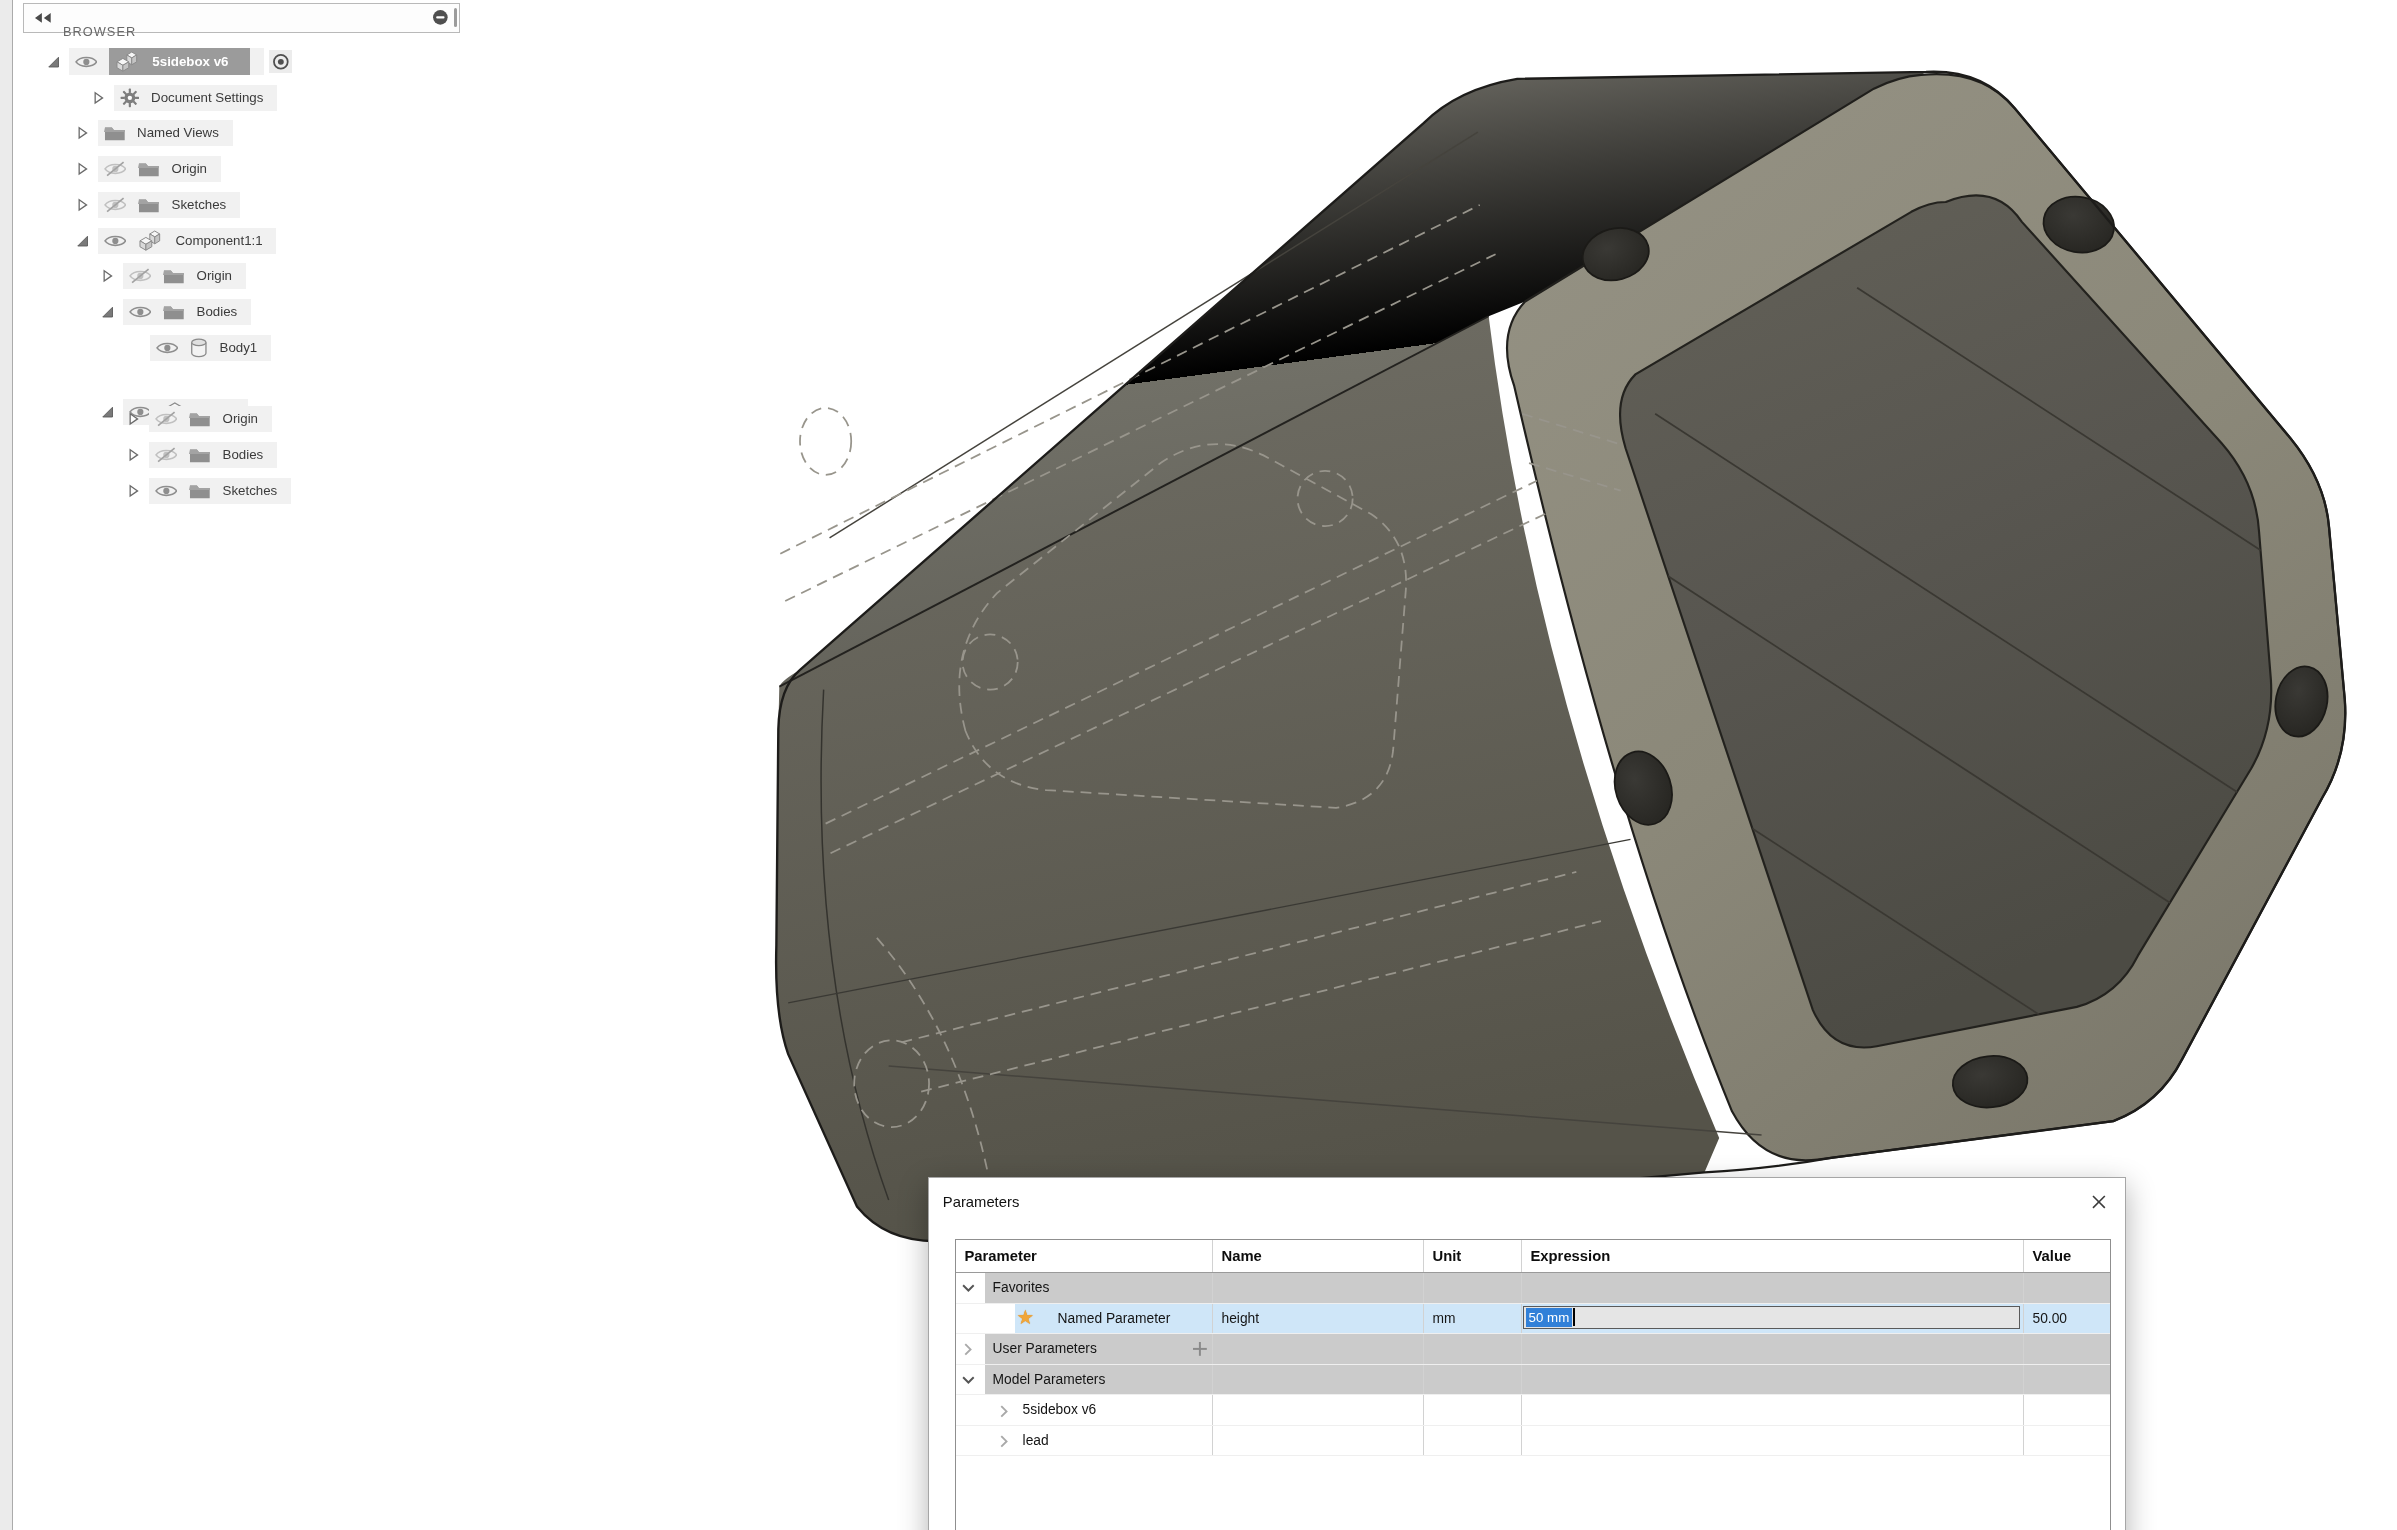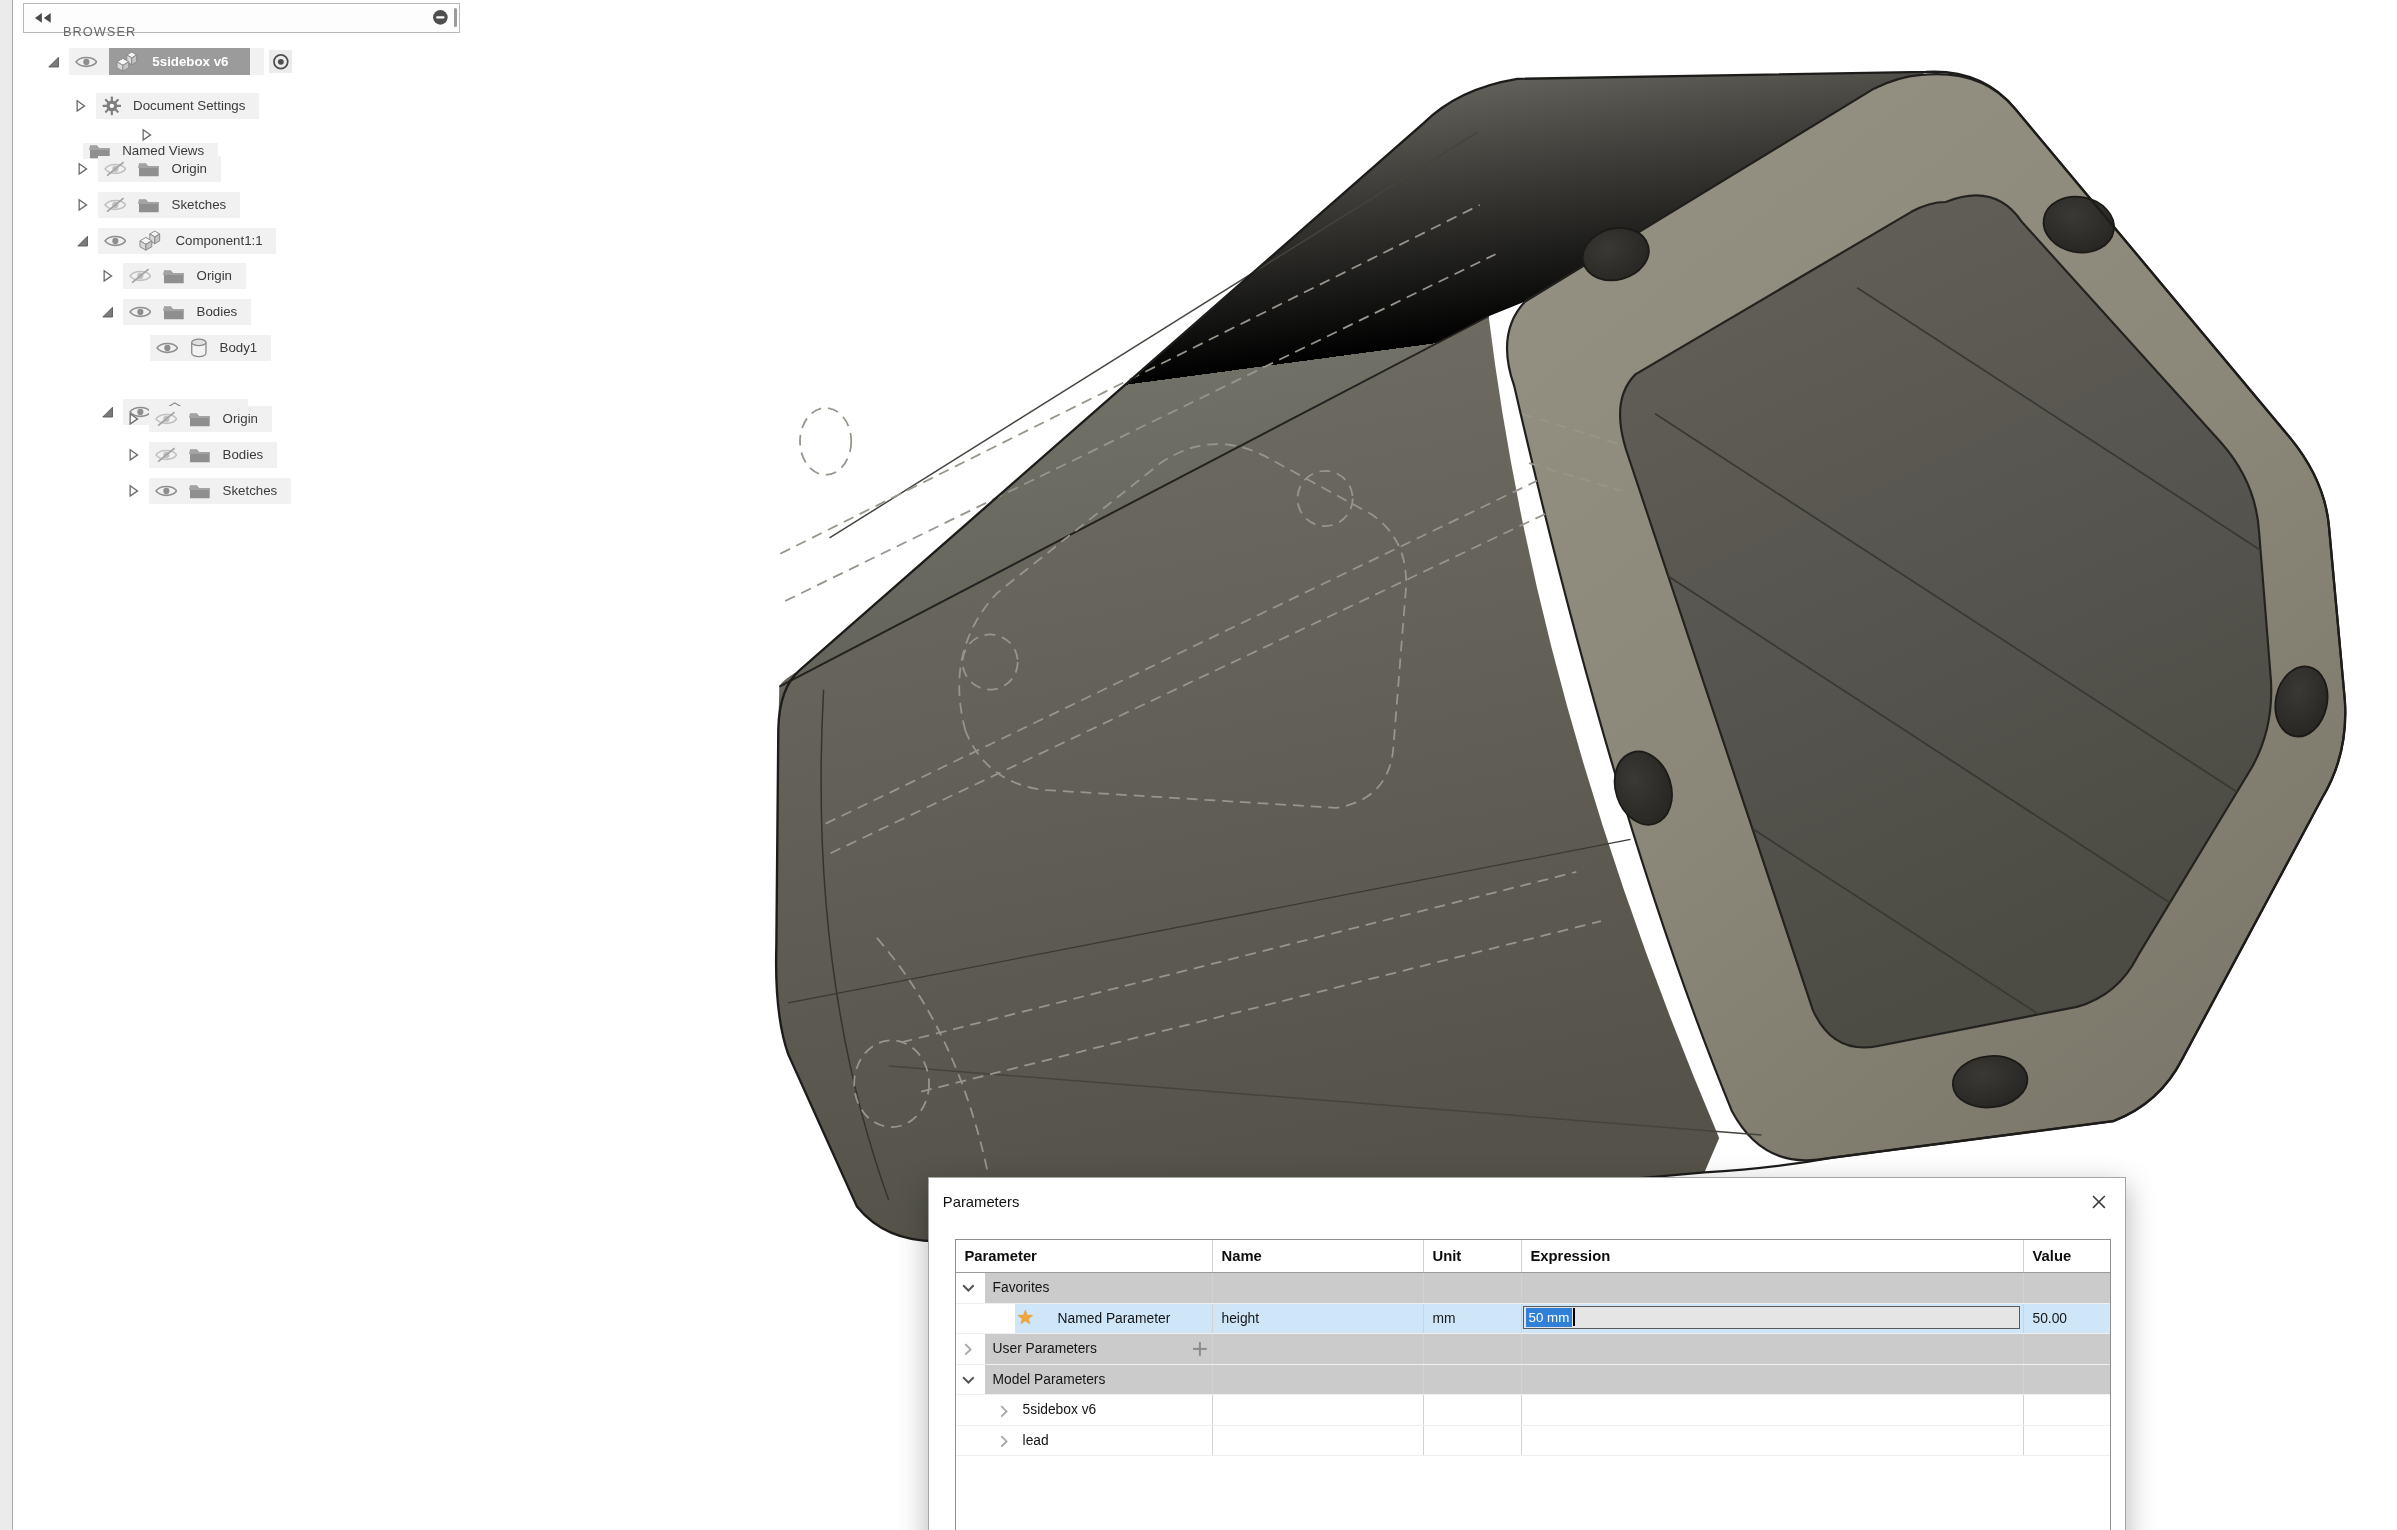--- a/index.html
+++ b/index.html
@@ -238,21 +238,21 @@
               <span class="tlabel">5sidebox v6</span>
             </span>
           </span>
           <span class="radio-box">
             <svg width="19.7" height="19.7" viewBox="0 0 20 20">
               <circle cx="10" cy="10" r="7" fill="none" stroke="#4f4f4f" stroke-width="1.8"></circle>
               <circle cx="10" cy="10" r="3" fill="#4f4f4f"></circle>
             </svg>
           </span>
         </div>
-        <div class="trow" style="top: 44px; left: 73px; margin-top: 8px;">
+        <div class="trow" style="top: 44px; left: 91px;">
           <span class="ticon">
             <svg width="14.8" height="15.8" viewBox="0 0 16 16">
               <path d="M4.5,2.5 L12.5,8 L4.5,13.5 Z" fill="#fcfcfc" stroke="#6a6a6a" stroke-width="1.4"></path>
             </svg>
           </span>
           <span class="pill">
             <span class="ticon">
               <svg width="19.7" height="19.7" viewBox="0 0 18 18">
                 <g fill="#7e7e7e">
                   <rect x="8" y="0.5" width="2" height="4" rx="0.6"></rect>
@@ -264,21 +264,21 @@
                   <rect x="0.5" y="8" width="4" height="2" rx="0.6" transform="rotate(45 9 9)"></rect>
                   <rect x="13.5" y="8" width="4" height="2" rx="0.6" transform="rotate(45 9 9)"></rect>
                   <circle cx="9" cy="9" r="5"></circle>
                 </g>
                 <circle cx="9" cy="9" r="2" fill="#fdfdfd"></circle>
               </svg>
             </span>
             <span class="tlabel">Document Settings</span>
           </span>
         </div>
-        <div class="trow" style="top: 88px; left: 75px; flex-direction: column;">
+        <div class="trow" style="top: 79px; left: 75px;">
           <span class="ticon">
             <svg width="14.8" height="15.8" viewBox="0 0 16 16">
               <path d="M4.5,2.5 L12.5,8 L4.5,13.5 Z" fill="#fcfcfc" stroke="#6a6a6a" stroke-width="1.4"></path>
             </svg>
           </span>
           <span class="pill">
             <span class="ticon">
               <svg width="21.7" height="15.8" viewBox="0 0 22 16">
                 <path d="M1,2.5 h7 l2,2.5 h11 v10.5 h-20 z" fill="#8f8f8f"></path>
                 <path d="M1,2.5 h7 l2,2.5 h11 v2 h-21 z" fill="#a3a3a3"></path>

